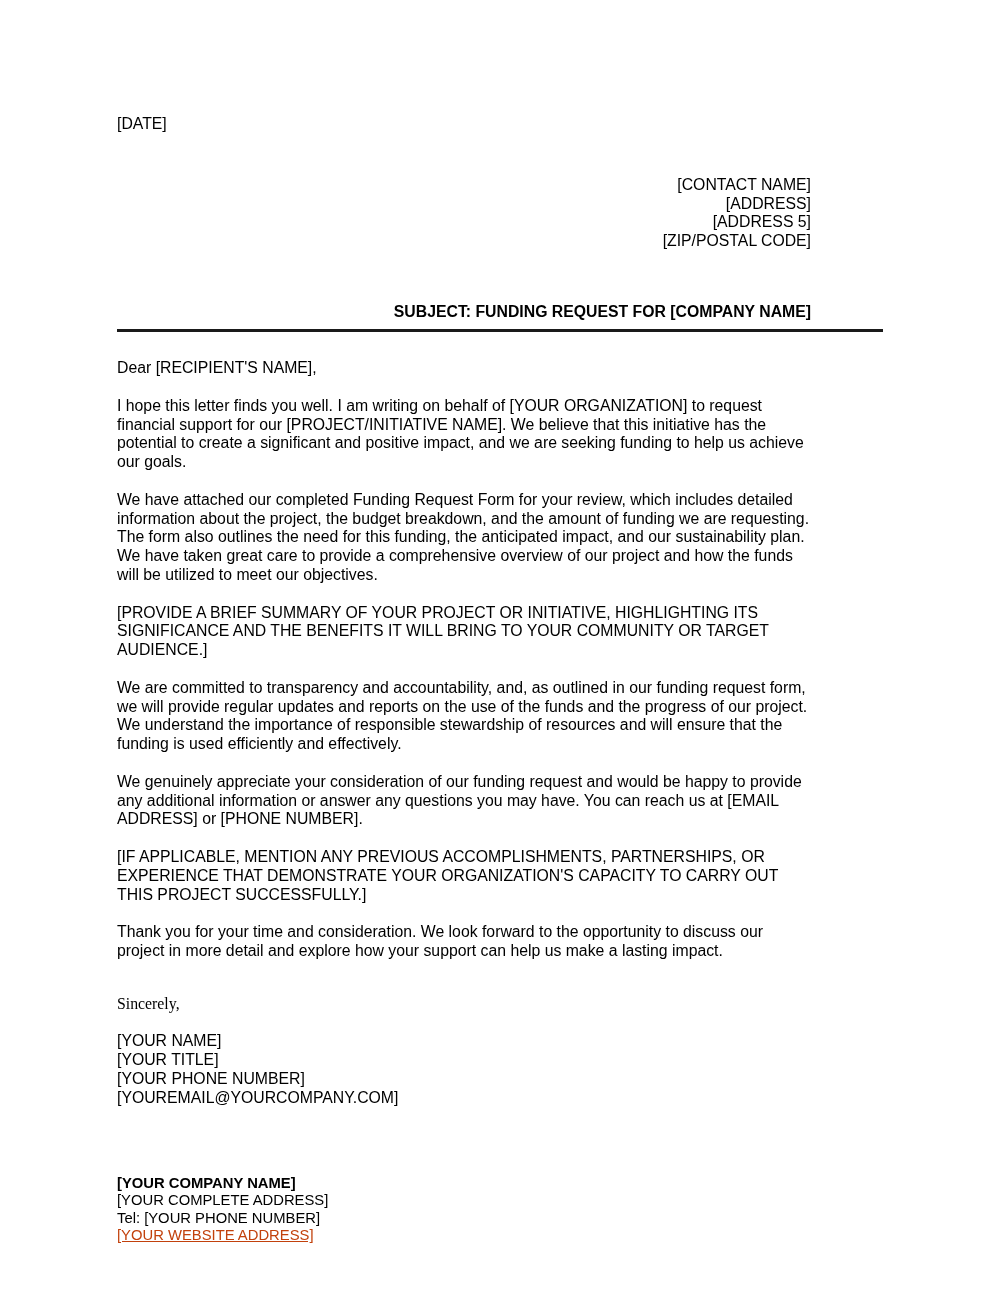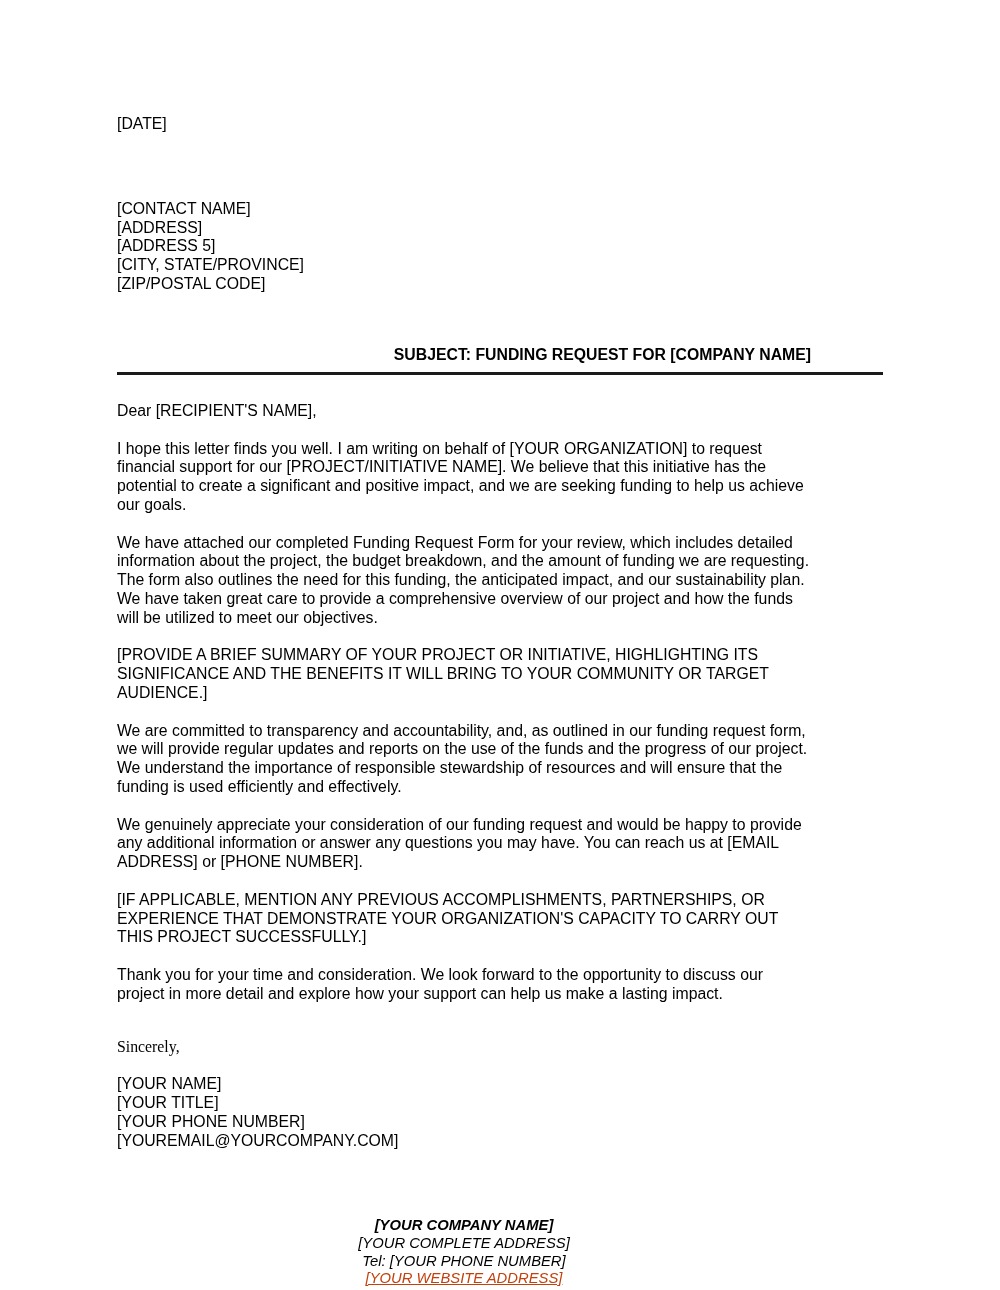--- a/index.html
+++ b/index.html
@@ -20,21 +20,22 @@
     width: 928px;
     height: 1290px;
     padding: 115px 117px 0 117px;
     font-size: 15.8px;
     line-height: 18.8px;
   }
   .date-line {
     margin: 0;
   }
   .recipient-block {
-    margin-top: 66px;
+    margin-top: 42px;
+    text-align: right;
   }
   .subject-line {
     margin-top: 52px;
     font-weight: bold;
     text-align: right;
   }
   .subject-divider {
     height: 3.5px;
     background: #1a1a1a;
     margin-top: 7px;
@@ -48,24 +49,22 @@
   }
   .closing {
     margin-top: 34px;
     font-family: Liberation Serif, serif;
   }
   .signature-block {
     margin-top: 18.8px;
   }
   .footer {
     margin-top: 67px;
-    text-align: center;
     font-size: 14.8px;
     line-height: 17.6px;
-    font-style: italic;
   }
   .footer .company {
     font-weight: bold;
   }
   .footer a {
     color: #c2410c;
     text-decoration: underline;
     cursor: pointer;
   }
 </style>
@@ -73,21 +72,20 @@
 <body>
 
 <div class="page">
 
   <div class="date-line">[DATE]</div>
 
   <div class="recipient-block">
     <div>[CONTACT NAME]</div>
     <div>[ADDRESS]</div>
     <div>[ADDRESS 5]</div>
-    <div>[CITY, STATE/PROVINCE]</div>
     <div>[ZIP/POSTAL CODE]</div>
   </div>
 
   <div class="subject-line">SUBJECT: FUNDING REQUEST FOR [COMPANY NAME]</div>
   <div class="subject-divider"></div>
 
   <div class="salutation">Dear [RECIPIENT'S NAME],</div>
 
   <p class="para">I hope this letter finds you well. I am writing on behalf of [YOUR ORGANIZATION] to request financial support for our [PROJECT/INITIATIVE NAME]. We believe that this initiative has the potential to create a significant and positive impact, and we are seeking funding to help us achieve our goals.</p>
   <p class="para">We have attached our completed Funding Request Form for your review, which includes detailed information about the project, the budget breakdown, and the amount of funding we are requesting. The form also outlines the need for this funding, the anticipated impact, and our sustainability plan. We have taken great care to provide a comprehensive overview of our project and how the funds will be utilized to meet our objectives.</p>

